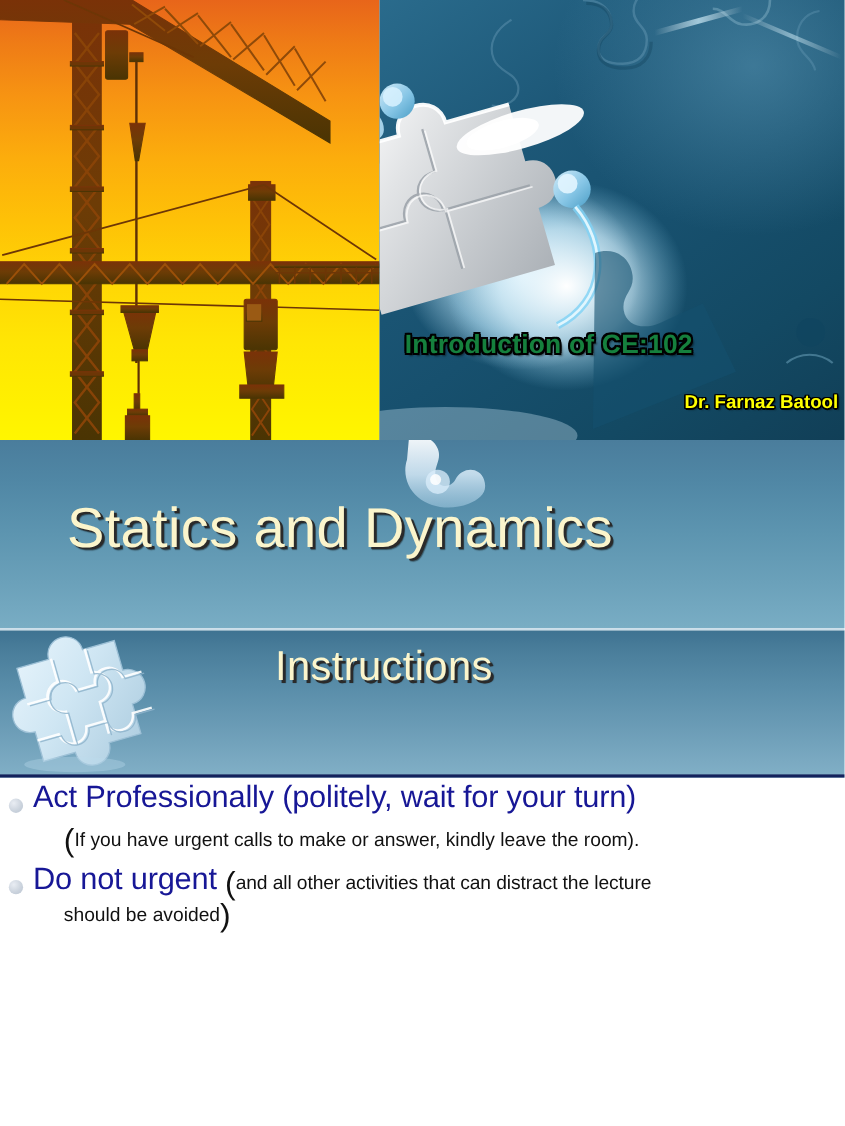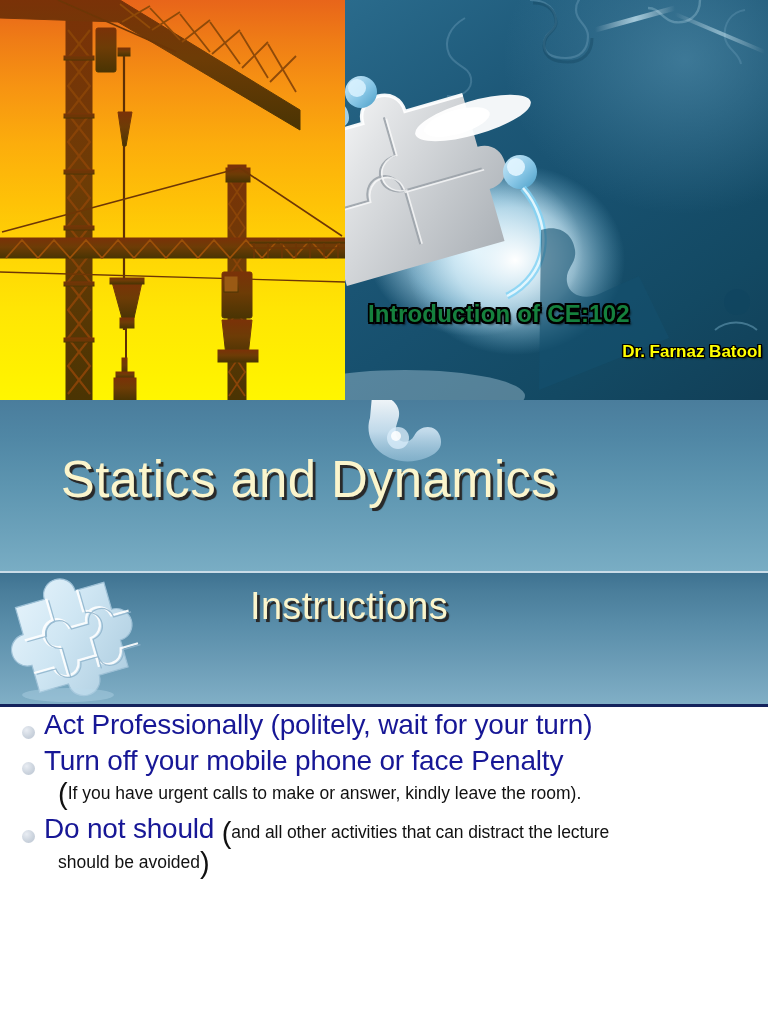--- a/index.html
+++ b/index.html
@@ -74,21 +74,21 @@
     text-shadow:
       -1.6px -1.6px 0 #000, 1.6px -1.6px 0 #000,
       -1.6px  1.6px 0 #000, 1.6px  1.6px 0 #000,
        0 -1.8px 0 #000, 0 1.8px 0 #000,
       -1.8px 0 0 #000, 1.8px 0 0 #000,
        2.5px 2.5px 2px rgba(0,0,0,.55);
   }
   .hero-subtitle {
     position: absolute;
     right: 6px;
-    top: 342px;
+    top: 356px;
     font-size: 17px;
     font-weight: bold;
     color: #FFFF00;
     text-shadow:
       -1.2px -1.2px 0 #000, 1.2px -1.2px 0 #000,
       -1.2px  1.2px 0 #000, 1.2px  1.2px 0 #000,
        0 -1.4px 0 #000, 0 1.4px 0 #000,
       -1.4px 0 0 #000, 1.4px 0 0 #000,
        2px 2px 1.5px rgba(0,0,0,.5);
   }
@@ -167,21 +167,21 @@
     left: 0; top: 710px;
     width: 768px;
     height: 314px;
     background: #ffffff;
     overflow: hidden;
   }
   .bullet-row {
     position: relative;
     display: flex;
     align-items: flex-start;
-    padding-left: 22px;
+    padding-left: 8px;
     padding-right: 6px;
   }
   .bullet-dot {
     flex: 0 0 auto;
     width: 13px;
     height: 13px;
     border-radius: 50%;
     background: radial-gradient(circle at 35% 32%, #e9edf3 0%, #ccd4de 55%, #b9c3d0 100%);
     margin-top: 16px;
     margin-right: 9px;
@@ -438,33 +438,29 @@
 
   <div class="body-area">
 
     <div class="bullet-row">
       <div class="bullet-dot"></div>
       <div class="bullet-text">Act Professionally (politely, wait for your turn)</div>
     </div>
 
     <div class="gap-a"></div>
 
-    <div class="bullet-row">
-      <div class="bullet-dot"></div>
-      <div class="bullet-text">Turn off your mobile phone or face Penalty</div>
-    </div>
     <div class="sub-line">
       <span class="bigparen">(</span><span>If you have urgent calls to make or answer, kindly leave the room)</span><span class="dot-end">.</span>
     </div>
 
     <div class="gap-b"></div>
 
     <div class="bullet-row">
       <div class="bullet-dot"></div>
-      <div class="bullet-text"><span>Do not should </span><span class="paren"><span class="bigparen">(</span><span>and all other activities that can distract the lecture</span></span></div>
+      <div class="bullet-text"><span>Do not urgent </span><span class="paren"><span class="bigparen">(</span><span>and all other activities that can distract the lecture</span></span></div>
     </div>
     <div class="sub-line"><span>should be avoided</span><span class="bigparen">)</span></div>
 
     <div class="gap-b"></div>
 
 
   </div>
 
 </div>
 

